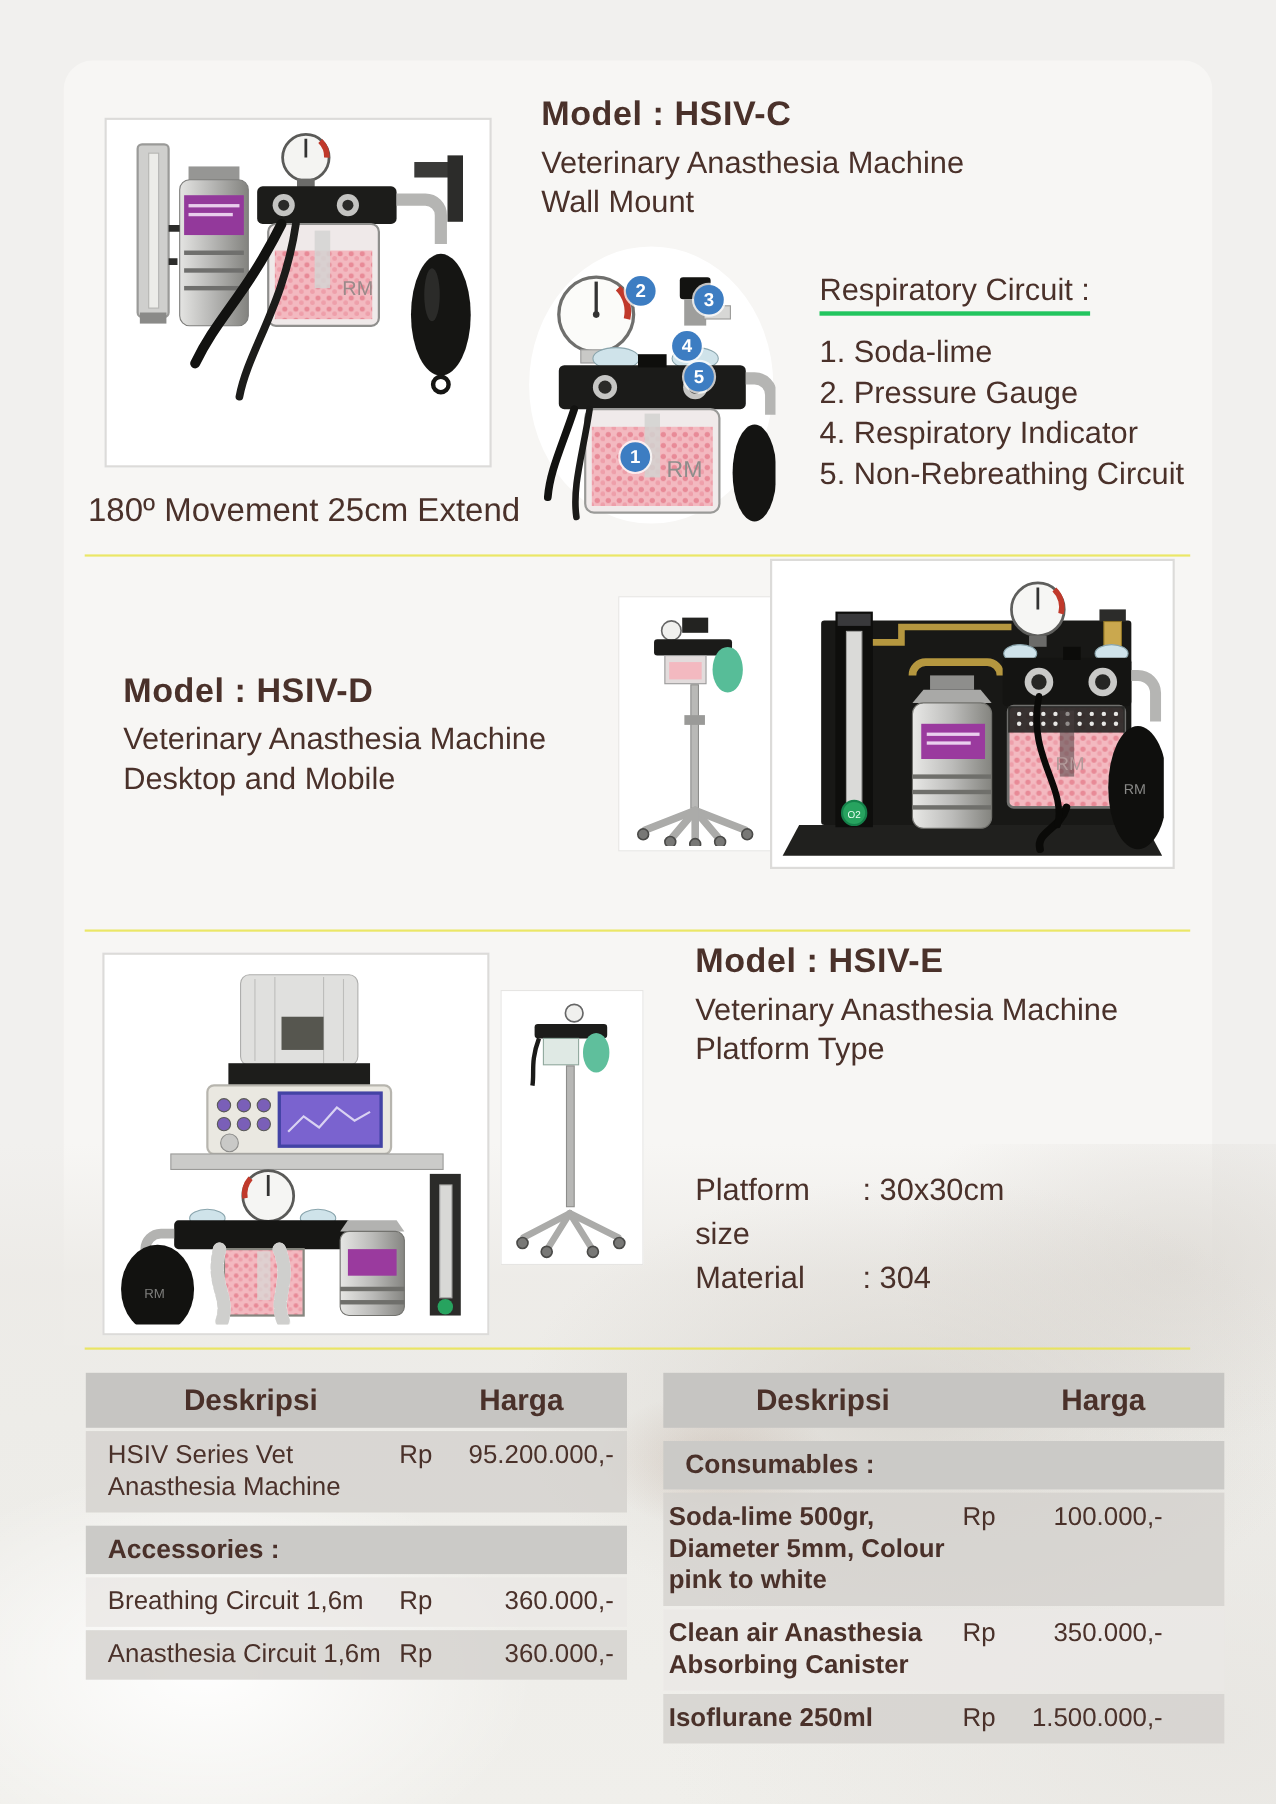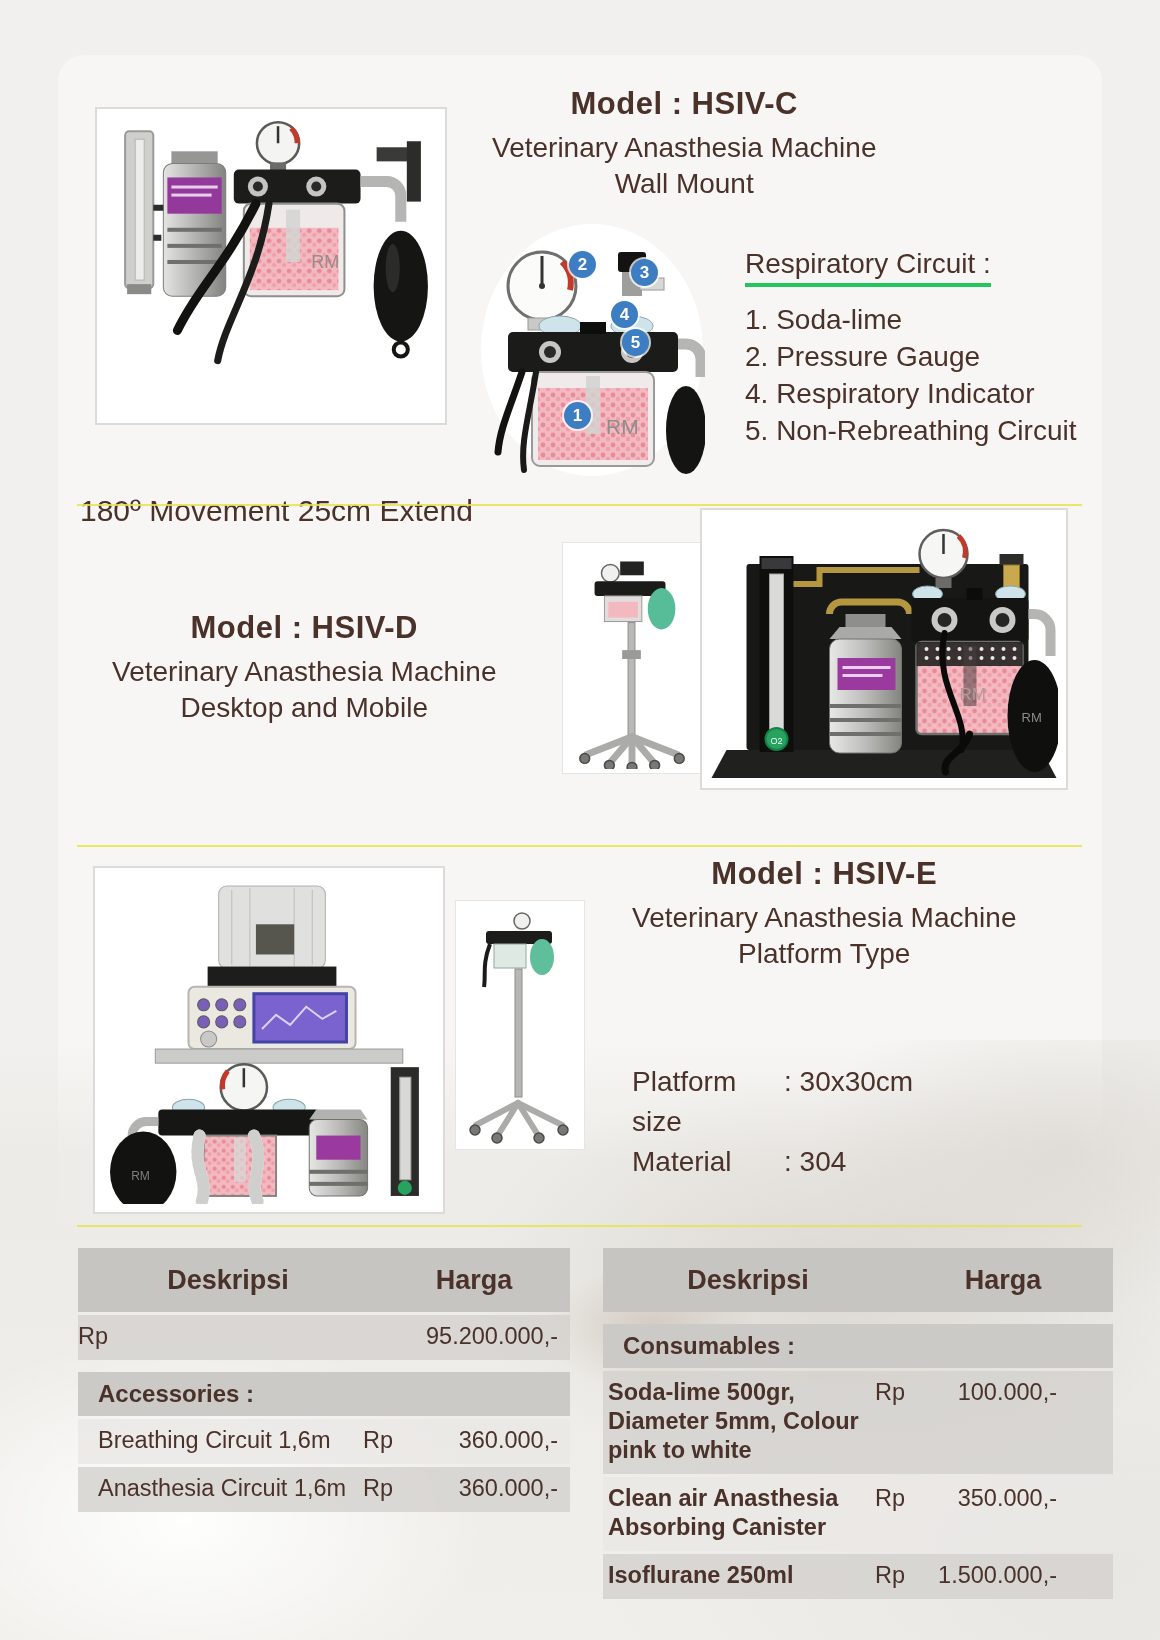--- a/index.html
+++ b/index.html
@@ -23,40 +23,40 @@
 
   .divider{position:absolute;left:77px;width:1005px;height:2px;background:#e9e44c;opacity:.85;}
 
   
   .photo{position:absolute;background:#fff;border:2px solid #dcdbd9;padding:8px;}
   .photo svg{display:block;width:100%;height:100%;}
   .photo-plain{position:absolute;background:#fff;border:1px solid #e6e5e3;padding:4px;}
   .photo-plain svg{display:block;width:100%;height:100%;}
 
   
-  .model-block{position:absolute;text-align:center;}
+  .model-block{position:absolute;}
   .model-title{font-size:31px;font-weight:bold;letter-spacing:.5px;margin:0 0 8px 0;}
   .model-sub{font-size:28px;line-height:36px;}
-  .caption{position:absolute;font-size:30px;margin-top:46px;}
+  .caption{position:absolute;font-size:30px;}
   .resp-block{position:absolute;}
   .resp-title{font-size:28px;display:inline-block;border-bottom:4px solid #22c55e;padding-bottom:3px;margin-bottom:14px;}
   .resp-item{font-size:28px;line-height:37px;}
   .spec-block{position:absolute;font-size:28px;line-height:40px;}
   .spec-row{display:flex;}
   .spec-label{width:152px;}
 
   
   .inset-wrap{position:absolute;}
   .badge{position:absolute;width:27px;height:27px;border-radius:50%;background:#3d7dc2;
          color:#fff;font-size:17px;font-weight:bold;display:flex;align-items:center;justify-content:center;
          box-shadow:0 0 0 2px rgba(255,255,255,0.75);}
 
   
   .price-table{position:absolute;}
-  .pt-head{display:flex;align-items:center;background:#c6c5c2;height:64px;margin-bottom:3px;}
+  .pt-head{display:flex;align-items:center;background:#c6c5c2;height:50px;margin-bottom:3px;}
   .pt-h{font-weight:bold;font-size:27px;}
   .pt-h-desc{text-align:center;}
   .pt-h-price{flex:1;text-align:center;}
   #table-left .pt-h-desc{flex:0 0 300px;}
   #table-right .pt-h-desc{flex:0 0 290px;}
   .pt-row{display:flex;align-items:flex-start;margin-bottom:3px;}
   .pt-section{background:#cbcac7;font-weight:bold;font-size:24px;padding:8px 0 8px 20px;margin-top:12px;}
   .pt-item{padding:7px 0 9px 0;}
   .shade-mid{background:rgba(211,209,205,0.80);}
   .shade-light{background:rgba(234,232,229,0.82);}
@@ -470,20 +470,21 @@
   </div>
 
   <div class="divider" style="top:1225px;"></div>
 
   <div id="table-left" class="price-table" style="left:78px;top:1248px;width:492px;">
       <div class="pt-head">
         <div class="pt-h pt-h-desc">Deskripsi</div>
         <div class="pt-h pt-h-price">Harga</div>
       </div>
       <div class="pt-row pt-item shade-mid">
+        <div class="pt-desc">HSIV Series Vet Anasthesia Machine</div>
         <div class="pt-cur">Rp</div>
         <div class="pt-price">95.200.000,-</div>
       </div>
       <div class="pt-row pt-section">
         <div>Accessories :</div>
       </div>
       <div class="pt-row pt-item shade-light">
         <div class="pt-desc">Breathing Circuit 1,6m</div>
         <div class="pt-cur">Rp</div>
         <div class="pt-price">360.000,-</div>

